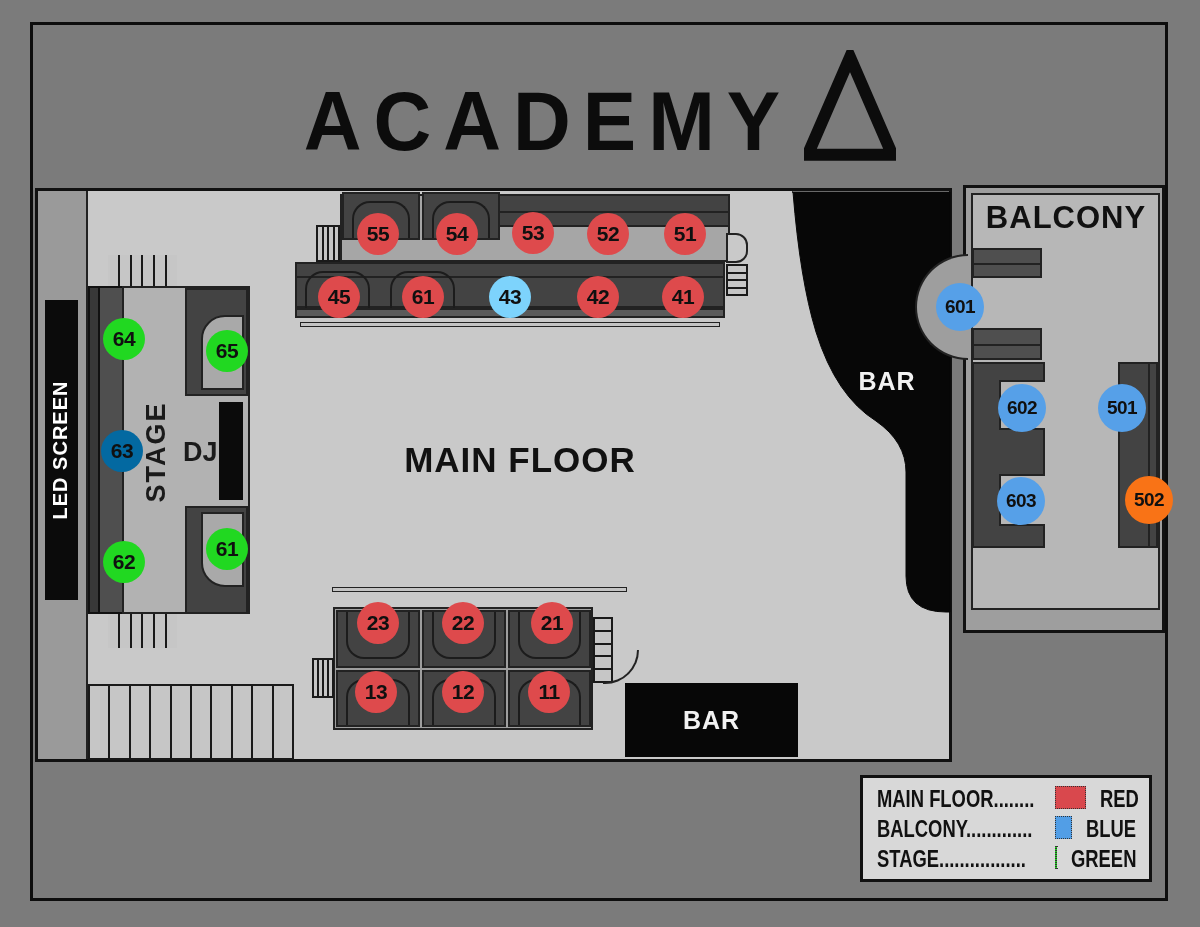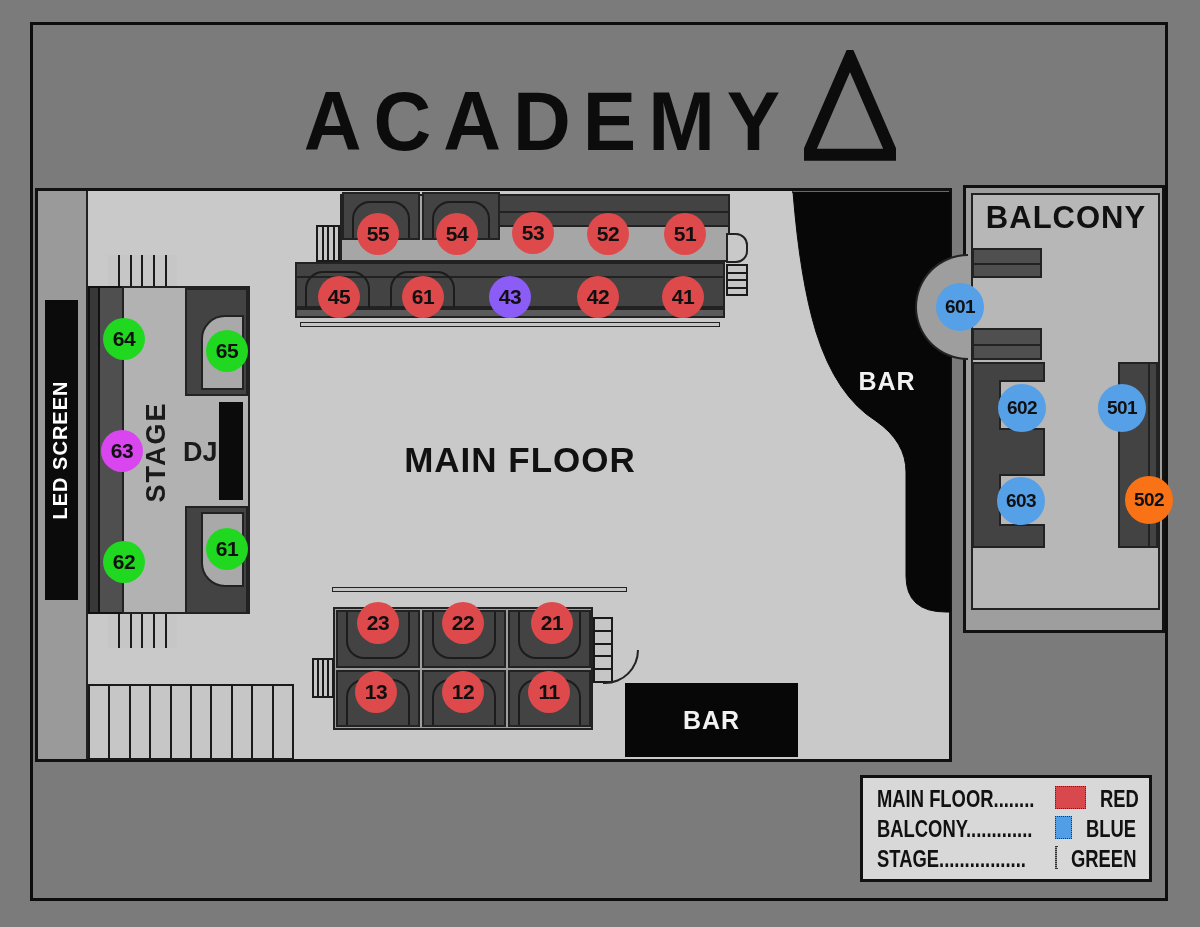--- a/index.html
+++ b/index.html
@@ -278,32 +278,32 @@
 
   <div class="abs" id="floor-label">MAIN FLOOR</div>
 
   <div class="seat d42" style="left: 357px; top: 213px; background-color: rgb(222, 74, 76);">55</div>
   <div class="seat d42" style="left: 436px; top: 213px; background-color: rgb(222, 74, 76);">54</div>
   <div class="seat d42" style="left: 512px; top: 212px; background-color: rgb(222, 74, 76);">53</div>
   <div class="seat d42" style="left: 587px; top: 213px; background-color: rgb(222, 74, 76);">52</div>
   <div class="seat d42" style="left: 664px; top: 213px; background-color: rgb(222, 74, 76);">51</div>
   <div class="seat d42" style="left: 318px; top: 276px; background-color: rgb(222, 74, 76);">45</div>
   <div class="seat d42" style="left: 402px; top: 276px; background-color: rgb(222, 74, 76);">61</div>
-  <div class="seat d42" style="left: 489px; top: 276px; background-color: #8b5cf6;">43</div>
+  <div class="seat d42" style="left: 489px; top: 276px; background-color: #7dd3fc;">43</div>
   <div class="seat d42" style="left: 577px; top: 276px; background-color: rgb(222, 74, 76);">42</div>
   <div class="seat d42" style="left: 662px; top: 276px; background-color: rgb(222, 74, 76);">41</div>
   <div class="seat d42" style="left: 357px; top: 602px; background-color: rgb(222, 74, 76);">23</div>
   <div class="seat d42" style="left: 442px; top: 602px; background-color: rgb(222, 74, 76);">22</div>
   <div class="seat d42" style="left: 531px; top: 602px; background-color: rgb(222, 74, 76);">21</div>
   <div class="seat d42" style="left: 355px; top: 671px; background-color: rgb(222, 74, 76);">13</div>
   <div class="seat d42" style="left: 442px; top: 671px; background-color: rgb(222, 74, 76);">12</div>
   <div class="seat d42" style="left: 528px; top: 671px; background-color: rgb(222, 74, 76);">11</div>
 
   <div class="seat d42" style="left: 103px; top: 318px; background-color: rgb(33, 216, 33);">64</div>
-  <div class="seat d42" style="left: 101px; top: 430px; background-color: #d946ef;">63</div>
+  <div class="seat d42" style="left: 101px; top: 430px; background-color: #0369a1;">63</div>
   <div class="seat d42" style="left: 103px; top: 541px; background-color: rgb(33, 216, 33);">62</div>
   <div class="seat d42" style="left: 206px; top: 330px; background-color: rgb(33, 216, 33);">65</div>
   <div class="seat d42" style="left: 206px; top: 528px; background-color: rgb(33, 216, 33);">61</div>
 
   <div class="seat d48" style="left: 936px; top: 283px; background-color: rgb(86, 160, 232);">601</div>
   <div class="seat d48" style="left: 998px; top: 384px; background-color: rgb(86, 160, 232);">602</div>
   <div class="seat d48" style="left: 997px; top: 477px; background-color: rgb(86, 160, 232);">603</div>
   <div class="seat d48" style="left: 1098px; top: 384px; background-color: rgb(86, 160, 232);">501</div>
   <div class="seat d48" style="left: 1125px; top: 476px; background-color: #f97316;">502</div>
 

